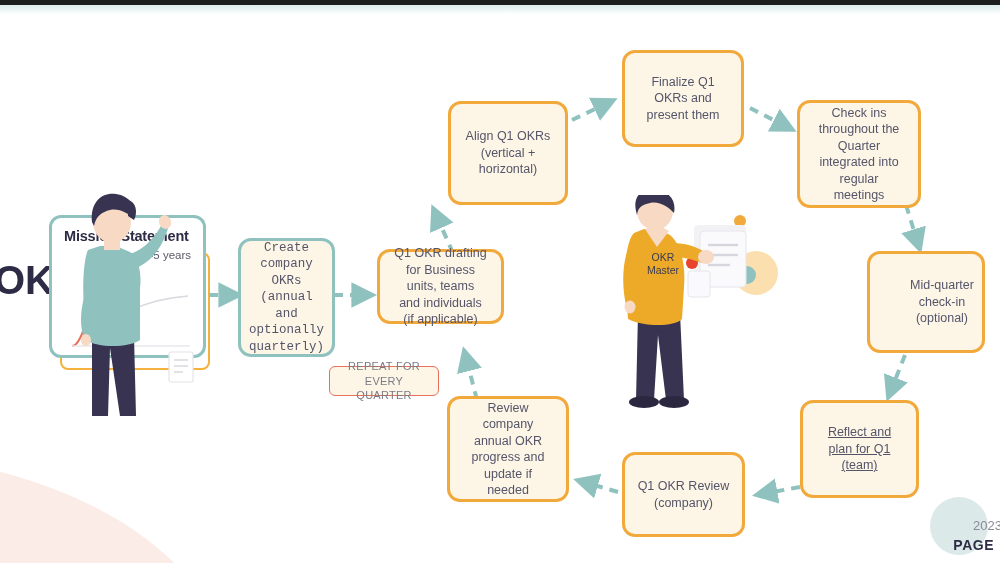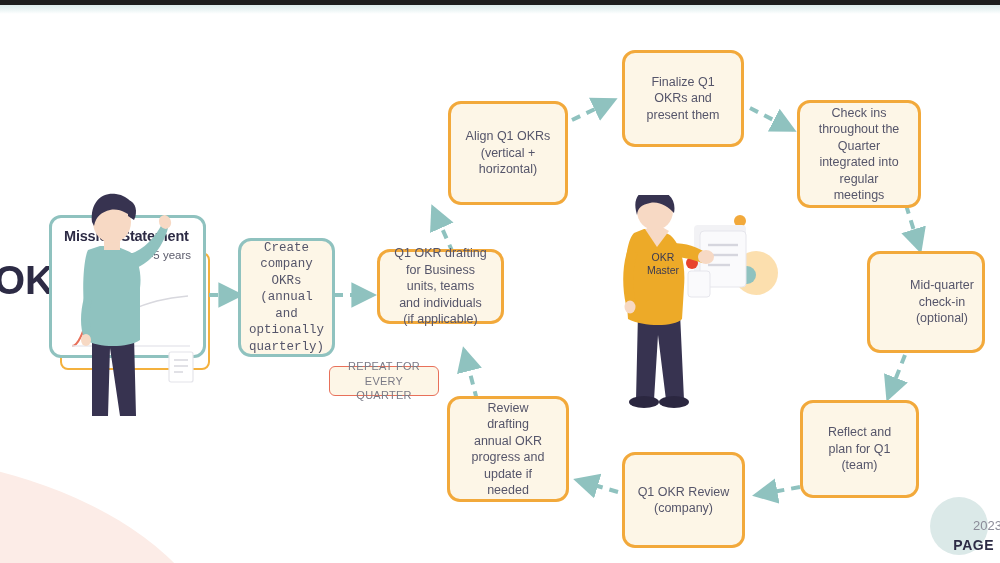--- a/index.html
+++ b/index.html
@@ -271,29 +271,29 @@
 throughout the
 Quarter
 integrated into
 regular
 meetings</div>
 
   <div class="node orange" style="left:867px;  top:251px; width:118px; height:102px;padding-left:39px;">Mid-quarter
 check-in
 (optional)</div>
 
-  <div class="node orange" style="left:800px;  top:400px; width:119px; height:98px;">Reflect and
+  <div class="node orange" style="left:800px;  top:400px; width:119px; height:98px;text-decoration:underline;">Reflect and
 plan for Q1
 (team)</div>
 
-  <div class="node orange" style="left:622px;  top:452px; width:123px; height:96px;">Q1 OKR Review
+  <div class="node orange" style="left:622px;  top:452px; width:123px; height:85px;">Q1 OKR Review
 (company)</div>
 
   <div class="node orange" style="left:447px;  top:396px; width:122px; height:106px;">Review
-drafting
+company
 annual OKR
 progress and
 update if
 needed</div>
 
   <div class="repeat-label" style="left:329px; top:366px; width:110px; height:30px;">REPEAT FOR EVERY
 QUARTER</div>
 
   <svg class="master-wrap" width="180" height="215" viewBox="0 0 180 215">
 

